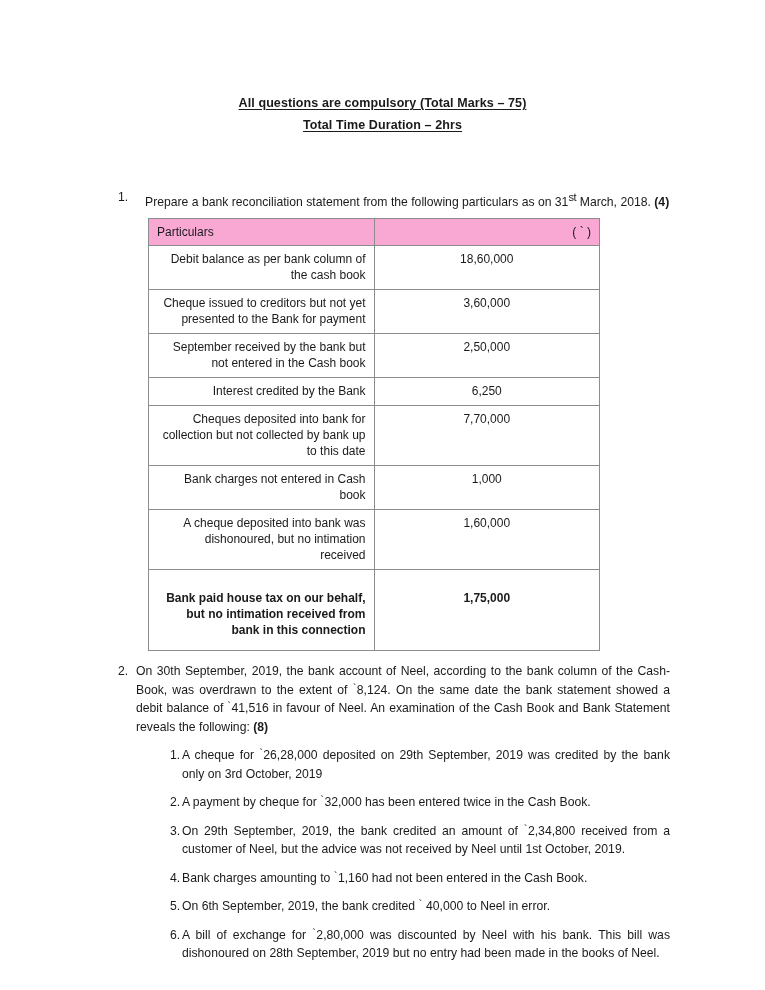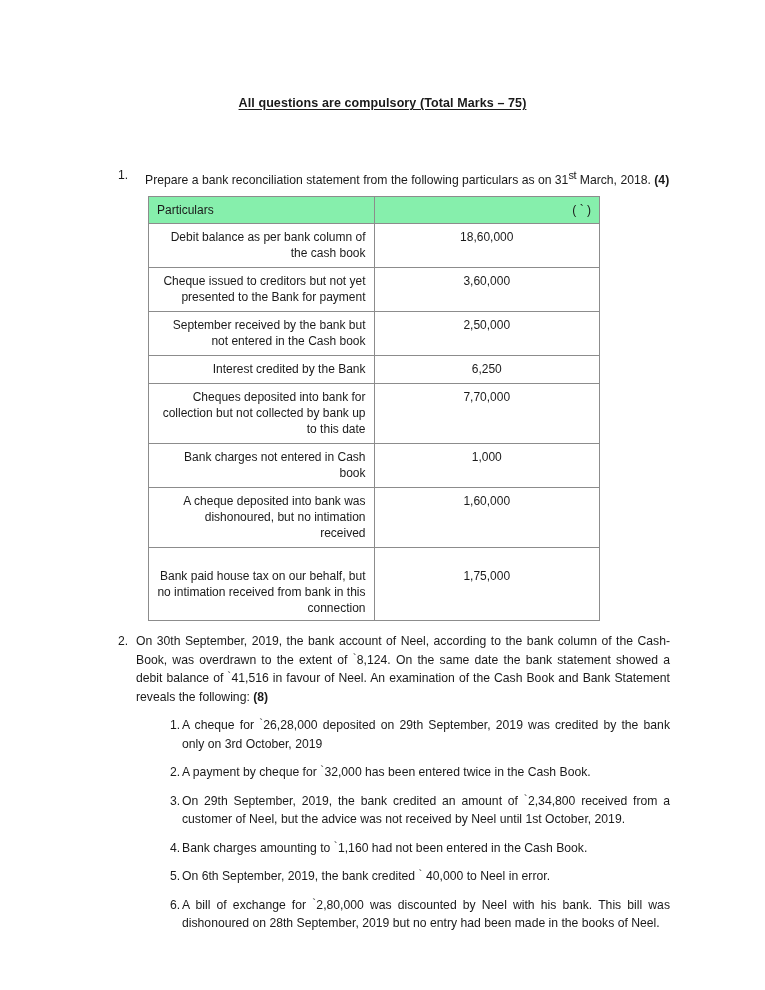--- a/index.html
+++ b/index.html
@@ -88,42 +88,43 @@
     border-collapse: collapse;
     table-layout: fixed;
     font-size: 12px;
   }
   .brs-table td, .brs-table th {
     border: 1px solid #8c8c8c;
     vertical-align: top;
     font-weight: normal;
   }
   .brs-table thead th {
-    background: #86efac;
+    background: #f9a8d4;
     padding: 5px 8px 5px 8px;
     line-height: 16px;
   }
   .brs-table thead th.c-part { text-align: left; }
   .brs-table thead th.c-amt { text-align: right; }
   .brs-table tbody td {
     padding: 5px 8px 6px 8px;
     line-height: 16px;
   }
   .brs-table td.c-part {
     text-align: right;
     width: 387px;
   }
   .brs-table td.c-amt {
     text-align: center;
     width: 65px;
     white-space: nowrap;
   }
   .brs-table tr.tall td {
     padding-top: 20px;
-    padding-bottom: 4px;
+    padding-bottom: 12px;
+    font-weight: bold;
   }
 
   
   .sublist {
     margin-left: 170px;
     margin-right: 95px;
     margin-top: 10px;
   }
   .sub-item {
     position: relative;
@@ -146,20 +147,23 @@
 </style>
 </head>
 <body>
 
 <div class="page">
 
   <div class="title-block">
     <div class="title-line">
       <span class="u">All questions are compulsory (Total Marks – 75)</span>
     </div>
+    <div class="title-line">
+      <span class="u">Total Time Duration – 2hrs</span>
+    </div>
   </div>
 
   <div class="q-block q1">
     <div class="q-num">1.</div>
     <div class="q-body">
       <span>Prepare a bank reconciliation statement from the following particulars as on 31</span><span class="sup-st">st</span><span> March, 2018.</span> <span class="bold">(4)</span>
     </div>
   </div>
 
   <table class="brs-table">

